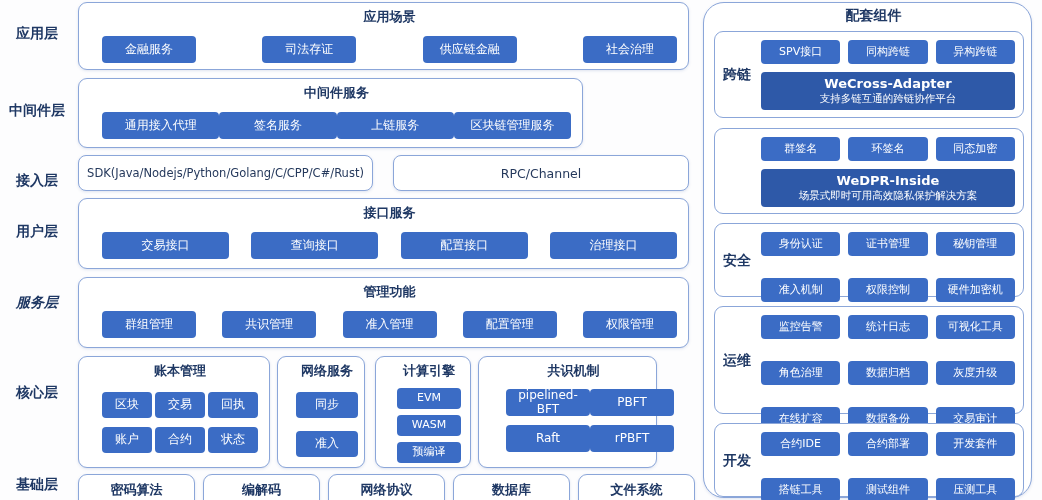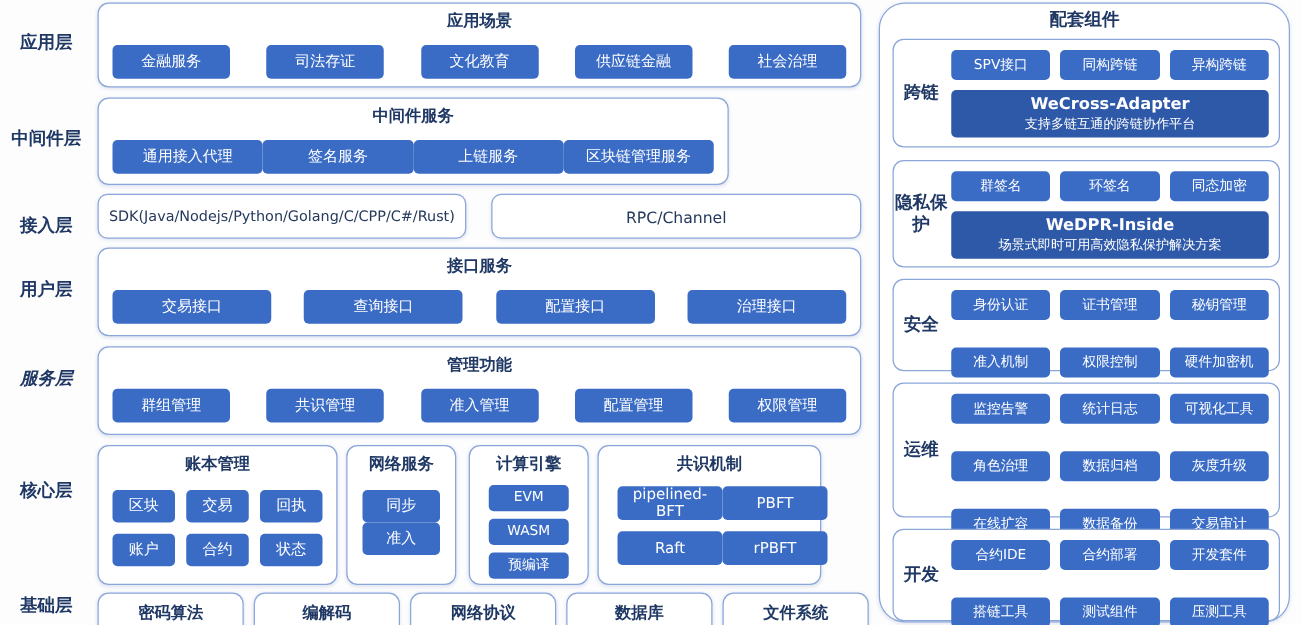--- a/index.html
+++ b/index.html
@@ -4,39 +4,39 @@
 <style>
   * { margin:0; padding:0; box-sizing:border-box; }
   html, body { background:#ffffff; }
   body { font-family:"DejaVu Sans","Liberation Sans",sans-serif; }
   .canvas { position:relative; width:1042px; height:500px; background:#fdfdfe; overflow:hidden; }
 
   .layer-label { position:absolute; left:0; width:74px; text-align:center;
                  font-weight:bold; font-size:14px; color:#1f3864; }
 
   .panel { position:absolute; background:#ffffff; border:1.4px solid #8ba6d9;
-           border-radius:9px; box-shadow:0 1px 3px rgba(60,95,160,0.16); }
+           border-radius:9px; box-shadow:0 1px 3px rgba(60,95,160,0.16);padding-left:12px; }
   .panel-title { text-align:center; font-weight:bold; font-size:13px;
                  color:#1f3864; padding-top:5px; }
 
   .btn { background:#3b6cc5; color:#ffffff; display:flex; align-items:center;
          justify-content:center; border-radius:4px; font-size:12px; height:27px;
          text-align:center; line-height:1.15; }
   .row { display:flex; justify-content:space-between; padding:0 11px; margin-top:10px; }
   .w94  { width:94px; }
   .w127 { width:127px; }
 
   .white-box { position:absolute; background:#ffffff; border:1.4px solid #8ba6d9;
                border-radius:8px; display:flex; align-items:center; justify-content:center;
                color:#25395c; box-shadow:0 1px 3px rgba(60,95,160,0.16); }
 
   .grid3 { display:grid; grid-template-columns:repeat(3,50px); justify-content:space-between;
            padding:0 11px; row-gap:9px; margin-top:12px; }
   .grid3 .btn { height:26px; }
-  .colstack { display:flex; flex-direction:column; align-items:center; margin-top:12px; }
+  .colstack { display:flex; flex-direction:column; align-items:center; gap:13px; margin-top:12px; }
   .colstack .btn { width:62px; height:26px; }
   .colstack-sm { display:flex; flex-direction:column; align-items:center; gap:6px; margin-top:8px; }
   .colstack-sm .btn { width:64px; height:21px; font-size:11px; }
   .grid2 { display:grid; grid-template-columns:repeat(2,84px); justify-content:space-between;
            padding:0 15px; row-gap:9px; margin-top:9px; align-items:center; }
   .grid2 .btn { min-height:26px; padding:2px 4px; }
 
   .base-box { position:absolute; top:474px; width:117px; height:40px;
               background:#ffffff; border:1.4px solid #8ba6d9; border-radius:9px;
               display:flex; justify-content:center; align-items:flex-start; padding-top:6px;
@@ -68,21 +68,20 @@
   <div class="layer-label" style="top:223px;">用户层</div>
   <div class="layer-label" style="top:294px;font-style:italic;">服务层</div>
   <div class="layer-label" style="top:384px;">核心层</div>
   <div class="layer-label" style="top:476px;">基础层</div>
 
   <div class="panel" style="left:78px; top:2px; width:611px; height:68px;">
     <div class="panel-title">应用场景</div>
     <div class="row">
       <div class="btn w94">金融服务</div>
       <div class="btn w94">司法存证</div>
-      <div class="btn w94">文化教育</div>
       <div class="btn w94">供应链金融</div>
       <div class="btn w94">社会治理</div>
     </div>
   </div>
 
   <div class="panel" style="left:78px; top:78px; width:505px; height:70px;">
     <div class="panel-title">中间件服务</div>
     <div class="row">
       <div class="btn w127">通用接入代理</div>
       <div class="btn w127">签名服务</div>
@@ -172,21 +171,20 @@
           <div class="btn">异构跨链</div>
         </div>
         <div class="banner">
           <div class="banner-title">WeCross-Adapter</div>
           <div class="banner-sub">支持多链互通的跨链协作平台</div>
         </div>
       </div>
     </div>
 
     <div class="sub-panel" style="top:125px; height:86px;">
-      <div class="sub-label">隐私保护</div>
       <div class="sub-content">
         <div class="rgrid">
           <div class="btn">群签名</div>
           <div class="btn">环签名</div>
           <div class="btn">同态加密</div>
         </div>
         <div class="banner">
           <div class="banner-title">WeDPR-Inside</div>
           <div class="banner-sub">场景式即时可用高效隐私保护解决方案</div>
         </div>

